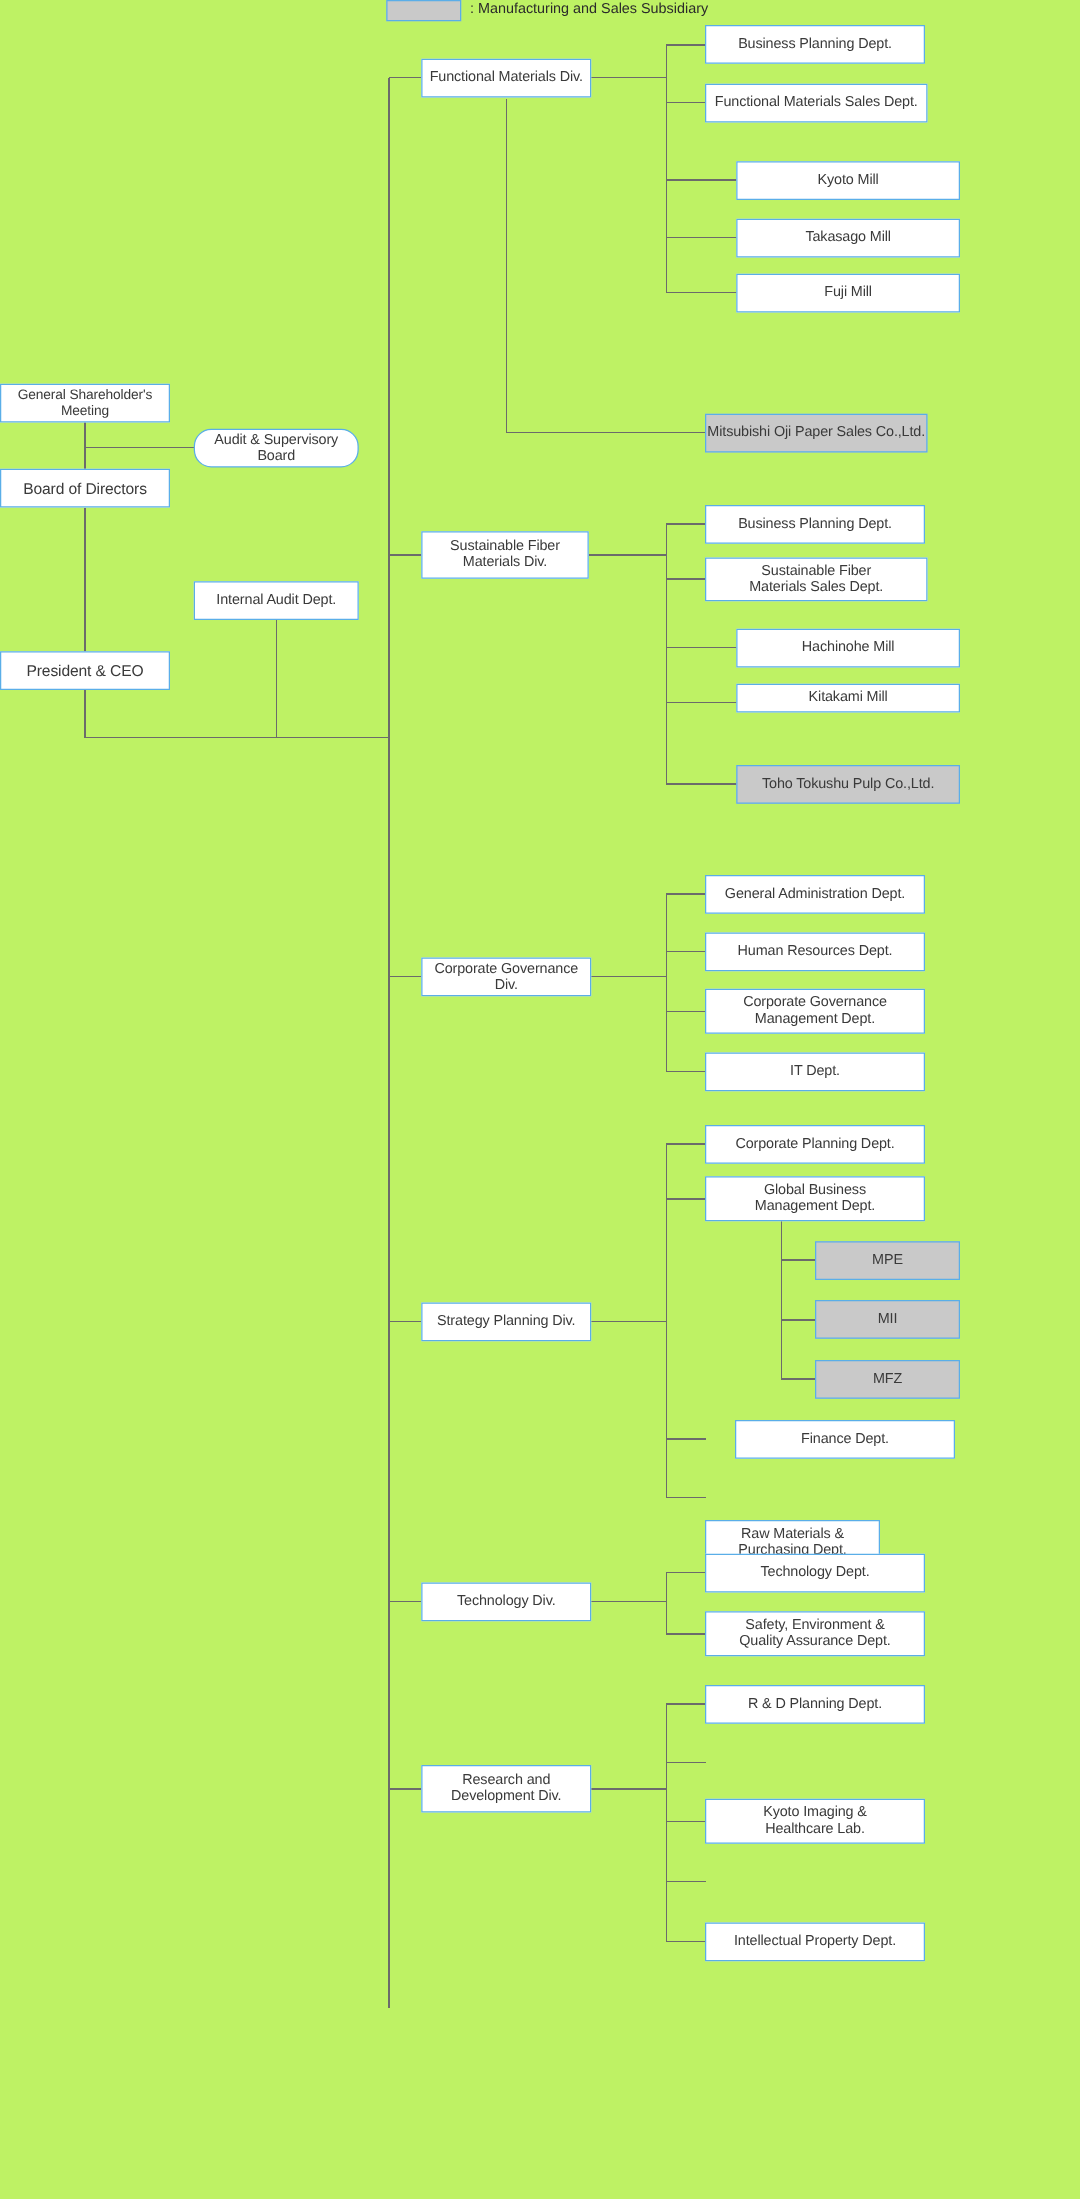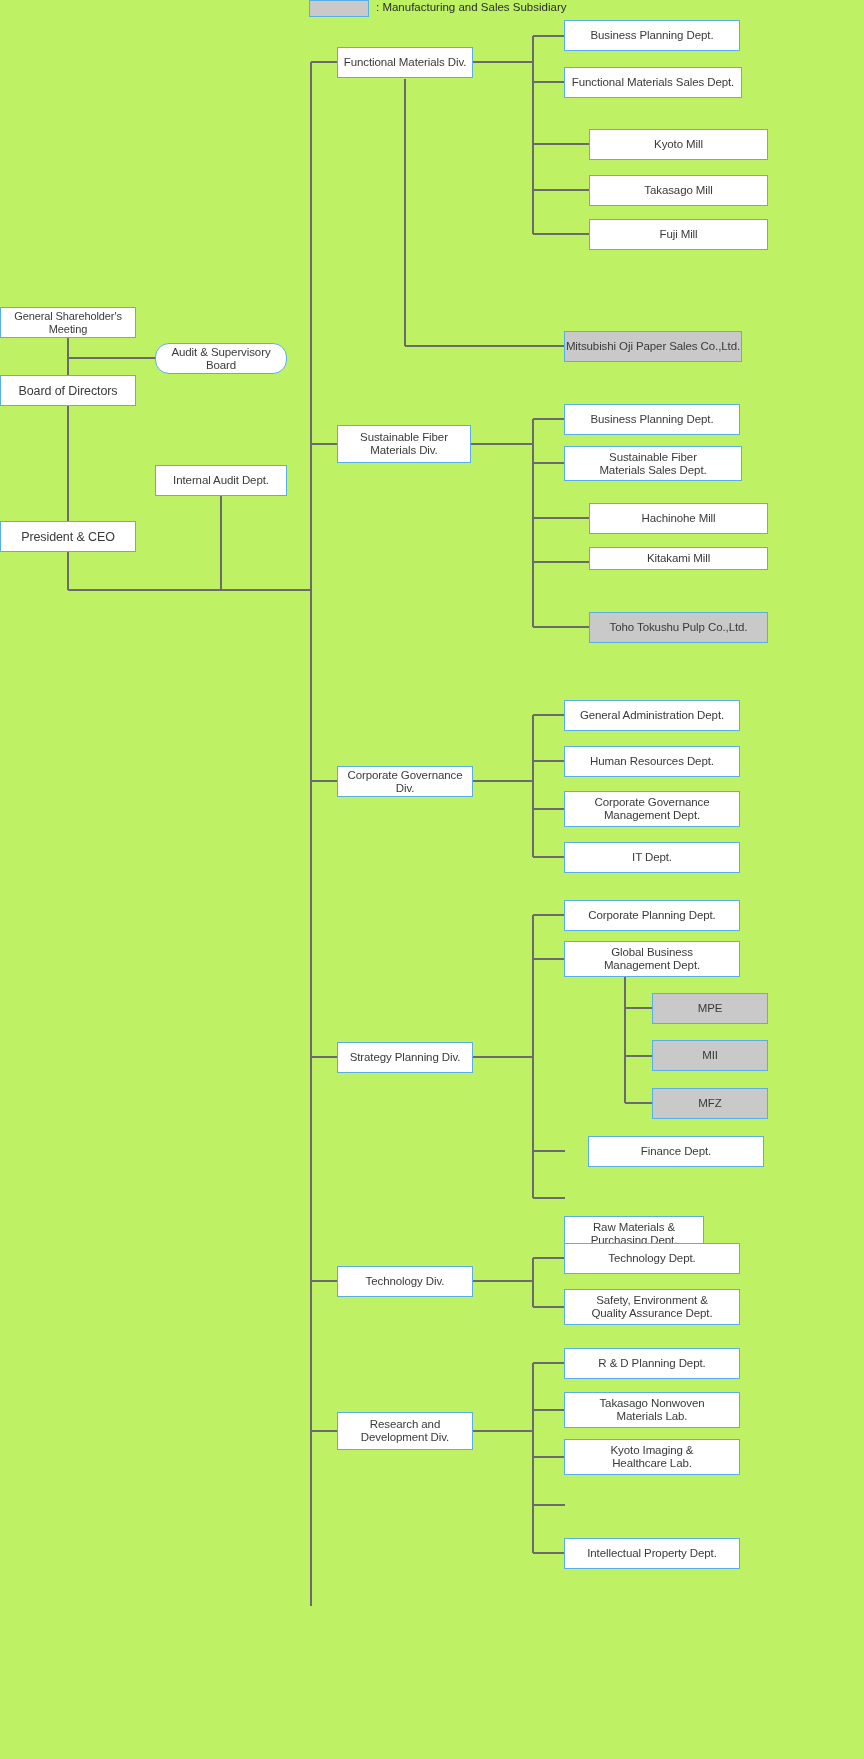--- a/index.html
+++ b/index.html
@@ -193,22 +193,20 @@
   <div class="node small" style="left:564px;top:1180px;width:140px;height:36px;margin-top:36px;">Raw Materials &amp;
 Purchasing Dept.</div>
 
   <div class="node small" style="left:564px;top:1243px;width:176px;height:31px;">Technology Dept.</div>
 
   <div class="node small" style="left:564px;top:1289px;width:176px;height:36px;">Safety, Environment &amp;
 Quality Assurance Dept.</div>
 
   <div class="node small" style="left:564px;top:1348px;width:176px;height:31px;">R &amp; D Planning Dept.</div>
 
-  <div class="node small" style="left:564px;top:1392px;width:176px;height:36px;">Takasago Nonwoven
-Materials Lab.</div>
 
   <div class="node small" style="left:564px;top:1439px;width:176px;height:36px;">Kyoto Imaging &amp;
 Healthcare Lab.</div>
 
 
   <div class="node small" style="left:564px;top:1538px;width:176px;height:31px;">Intellectual Property Dept.</div>
 
 </div>
 
 </body></html>

